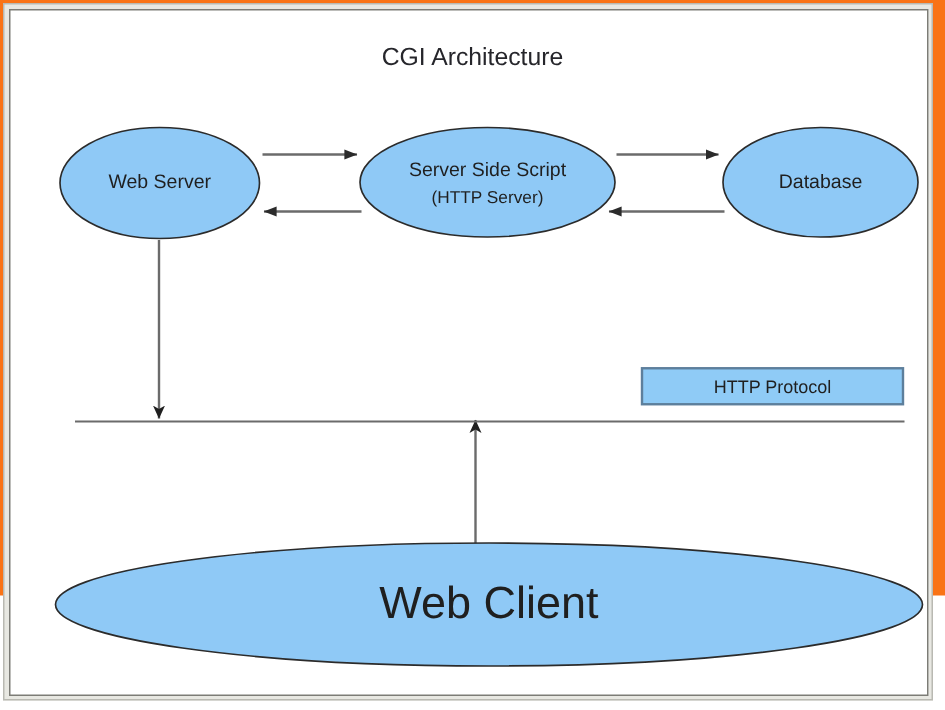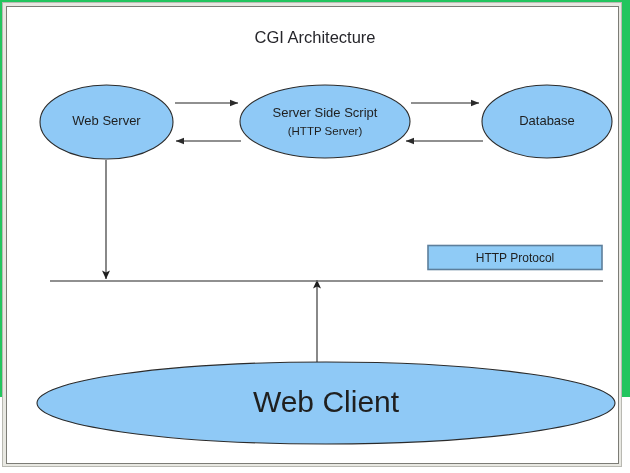--- a/index.html
+++ b/index.html
@@ -10,21 +10,21 @@
   body {
     width: 630px;
     height: 473px;
     font-family: "Liberation Sans", sans-serif;
     overflow: hidden;
   }
   #canvas {
     position: relative;
     width: 630px;
     height: 397px;
-    background: #22c55e;
+    background: #f97316;
   }
   
   #frame-outer {
     position: absolute;
     left: 2px;
     top: 2px;
     width: 620px;
     height: 465px;
     box-sizing: border-box;
     border: 1px solid #b9b9b2;

